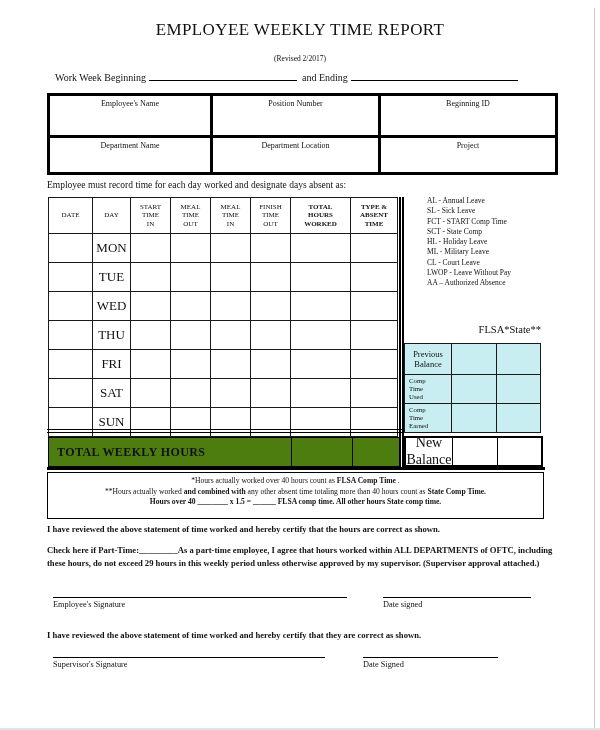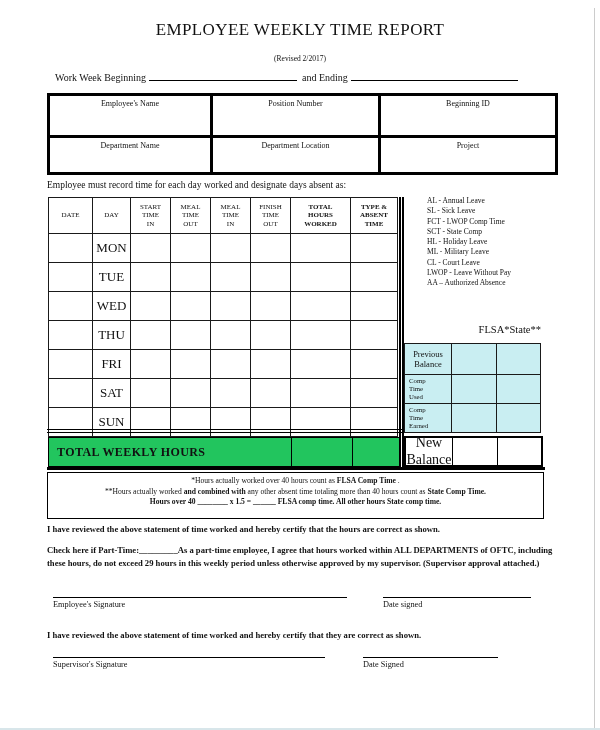--- a/index.html
+++ b/index.html
@@ -82,21 +82,21 @@
   .sig-supdate{left:363px;top:657px;width:135px;}
   .siglabel{position:absolute;font-size:8.3px;}
   .lab-emp{left:53px;top:600px;}
   .lab-empdate{left:383px;top:600px;}
   .lab-sup{left:53px;top:660px;}
   .lab-supdate{left:363px;top:660px;}
   
   .page-edge{position:absolute;left:594px;top:8px;width:1px;height:720px;background:#cccccc;}
   .bottom-edge{position:absolute;left:0;top:728px;width:600px;height:2px;background:#d8e6ea;}
   .cyan{background:#c9eef2;}
-  .grey{background:#22c55e;justify-content:center;}
+  .grey{background:#4d7c0f;justify-content:center;}
 </style>
 </head>
 <body>
 
 <div id="page">
 
   <div class="title">EMPLOYEE WEEKLY TIME REPORT</div>
   <div class="revision">(Revised 2/2017)</div>
 
   <div class="weekline"><span>Work Week Beginning</span><span class="blank b1"></span><span class="and">and Ending</span><span class="blank b2"></span>
@@ -230,21 +230,21 @@
     </tr>
   </tbody>
     </table>
 
   <div class="vdouble"></div>
   <div class="hdouble"></div>
 
   <div class="legend">
     <div>AL - Annual Leave</div>
     <div>SL - Sick Leave</div>
-    <div>FCT - LWOP Comp Time</div>
+    <div>FCT - START Comp Time</div>
     <div>SCT - State Comp</div>
     <div>HL - Holiday Leave</div>
     <div>ML - Military Leave</div>
     <div>CL - Court Leave</div>
     <div>LWOP - Leave Without Pay</div>
     <div>AA – Authorized Absence</div>
   </div>
 
   <div class="flsa-header">
     <span>FLSA*</span>

